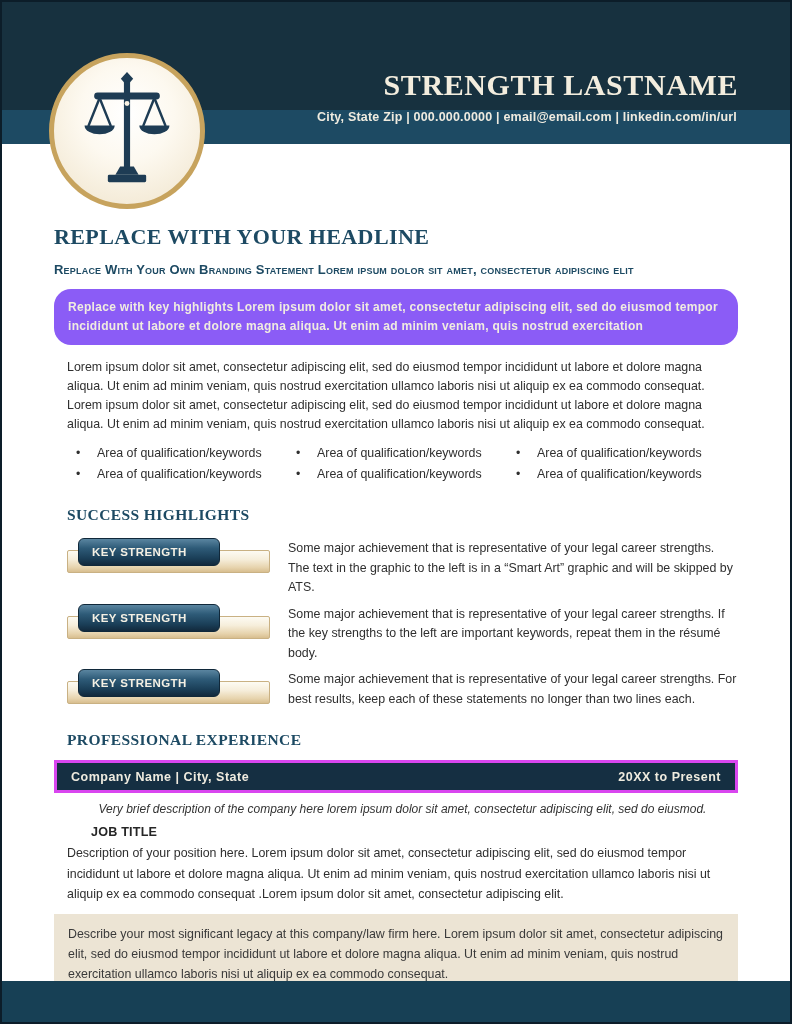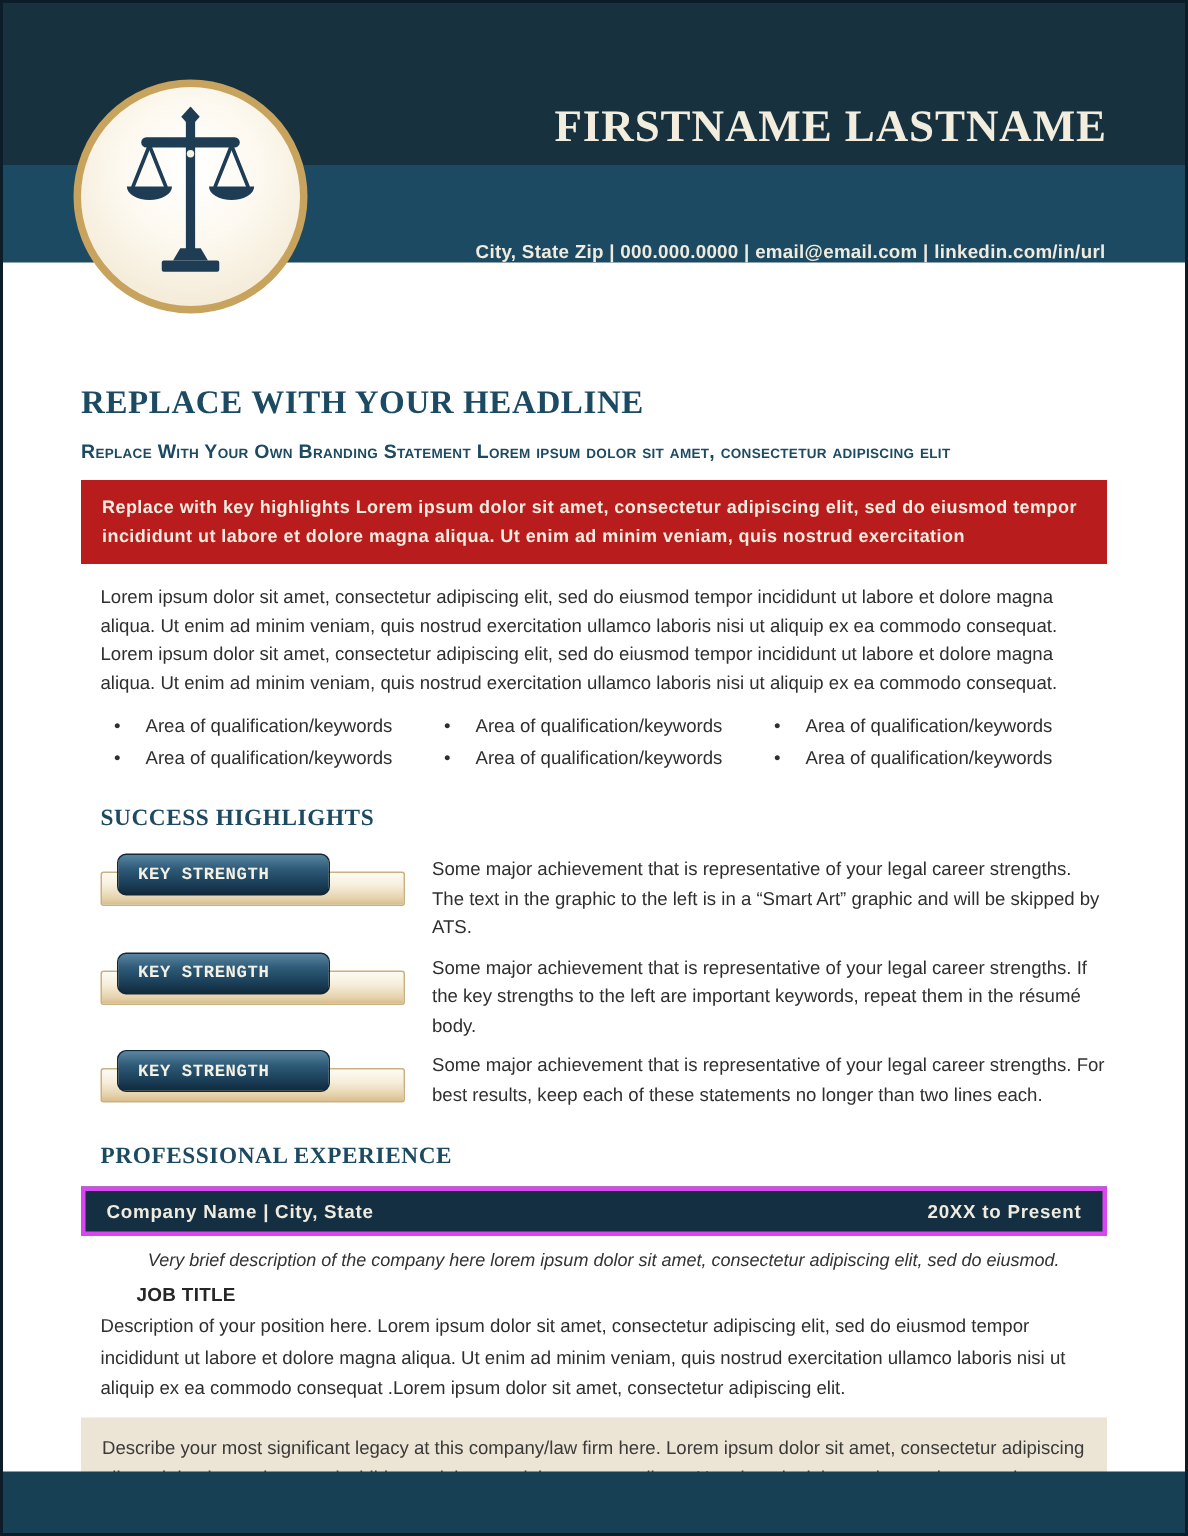--- a/index.html
+++ b/index.html
@@ -16,22 +16,22 @@
   .band-top {
     height:108px; background:#17313F;
     display:flex; justify-content:flex-end; align-items:flex-end;
     padding:0 52px 10px 0;
   }
   .name {
     font-family:"Liberation Serif", serif; font-weight:bold;
     font-size:30px; line-height:1; color:#F3EDDE; letter-spacing:0.6px;
   }
   .band-contact {
-    height:65px; background:#1D4A63;
-    display:flex; justify-content:flex-end; align-items:flex-end;
+    height:34px; background:#1D4A63;
+    display:flex; justify-content:flex-end; align-items:flex-start;
     padding-right:53px;
   }
   .contact { color:#EFEBDF; font-size:12.5px; font-weight:bold; letter-spacing:0.2px; }
 
   
   .logo {
     position:absolute; top:51px; left:47px; width:156px; height:156px;
     border-radius:50%; border:5px solid #C7A35D;
     background:radial-gradient(circle at 50% 38%, #FFFFFF 0%, #FDF9F0 40%, #EFE3CA 100%);
     display:flex; align-items:center; justify-content:center; z-index:6;
@@ -44,43 +44,43 @@
   .headline {
     font-family:"Liberation Serif", serif; color:#1D4A63;
     font-size:22px; font-weight:bold; letter-spacing:0.4px;
   }
   .branding {
     margin-top:12px; color:#1D4A63; font-weight:bold; font-size:13px;
     font-variant:small-caps; letter-spacing:0.2px;
   }
 
   .highlight-box {
-    margin-top:12px; background:#b91c1c; color:#F0ECE0;
+    margin-top:12px; background:#8b5cf6; color:#F0ECE0;
     font-weight:bold; font-size:12px; line-height:19px;
-    padding:9px 14px; letter-spacing:0.3px;
+    padding:9px 14px; letter-spacing:0.3px;border-radius:17px;
   }
 
   .summary { margin:13px 0 0 13px; color:#2F2F2F; font-size:12.4px; line-height:19px; }
 
   .qual-grid {
     margin:9px 0 0 22px; display:grid;
     grid-template-columns:220px 220px 220px; row-gap:1px;
   }
   .qual { display:flex; font-size:12.4px; color:#2F2F2F; line-height:20px; }
   .dot { width:21px; flex:none; }
 
   .section-title {
     margin:22px 0 0 13px; font-family:"Liberation Serif", serif;
     font-size:15.5px; font-weight:bold; color:#1D4A63; letter-spacing:0.4px;
   }
 
   
   .sh-rows { margin-top:14px; }
   .sh-row { display:flex; align-items:flex-start; margin-bottom:6px; }
-  .sh-graphic { position:relative; width:234px; height:37px; flex:none;font-family:Liberation Mono, monospace; }
+  .sh-graphic { position:relative; width:234px; height:37px; flex:none; }
   .sh-bar {
     position:absolute; left:13px; top:12px; width:203px; height:23px;
     background:linear-gradient(180deg,#FDFBF3 0%,#F6EEDB 40%,#E7D4AE 78%,#D8BE8F 100%);
     border:1px solid #C9B183; border-radius:2px;
   }
   .sh-pill {
     position:absolute; left:24px; top:0; width:142px; height:28px; border-radius:6px;
     background:linear-gradient(180deg,#5A85A0 0%,#2E5B78 35%,#1A3E57 75%,#12293C 100%);
     border:1px solid #10283A;
     display:flex; align-items:center; padding-left:13px;
@@ -102,21 +102,21 @@
   .results-label { margin:11px 0 0 37px; font-weight:bold; font-size:12.6px; color:#262626; }
 
   .footer-band { position:absolute; left:0; right:0; bottom:0; height:41px; background:#174055; }
 </style>
 </head>
 <body>
 
 <div class="page">
 
   <div class="band-top">
-    <div class="name">FIRSTNAME LASTNAME</div>
+    <div class="name">STRENGTH LASTNAME</div>
   </div>
   <div class="band-contact">
     <div class="contact">City, State Zip | 000.000.0000 | email@email.com | linkedin.com/in/url</div>
   </div>
 
   <div class="logo">
     <span>
       <svg viewBox="0 0 140 168" width="96" height="115" aria-hidden="true">
         <g fill="#1E3C54">
           <path d="M70 0 L79 10 L70 20 L61 10 Z"></path>

